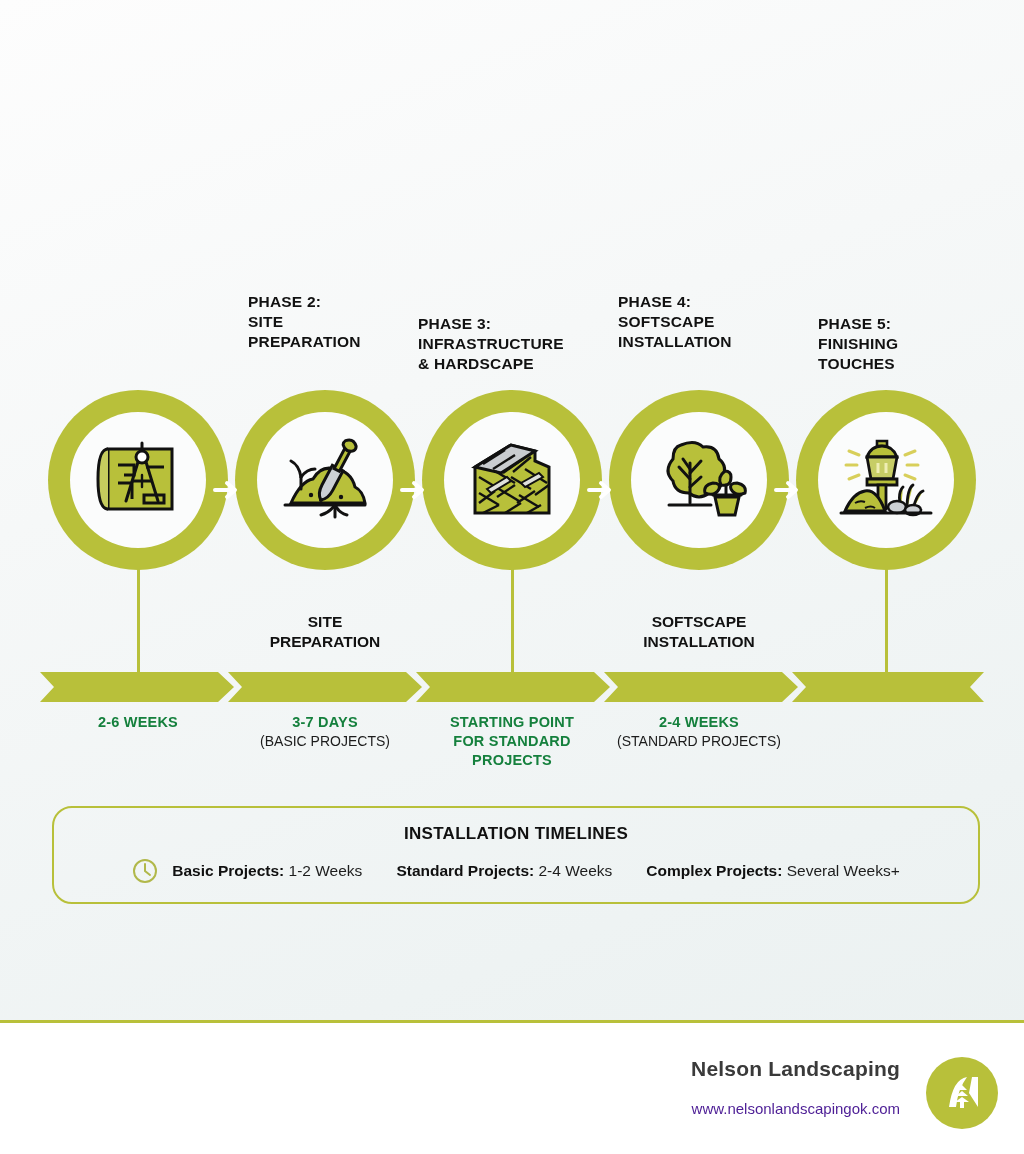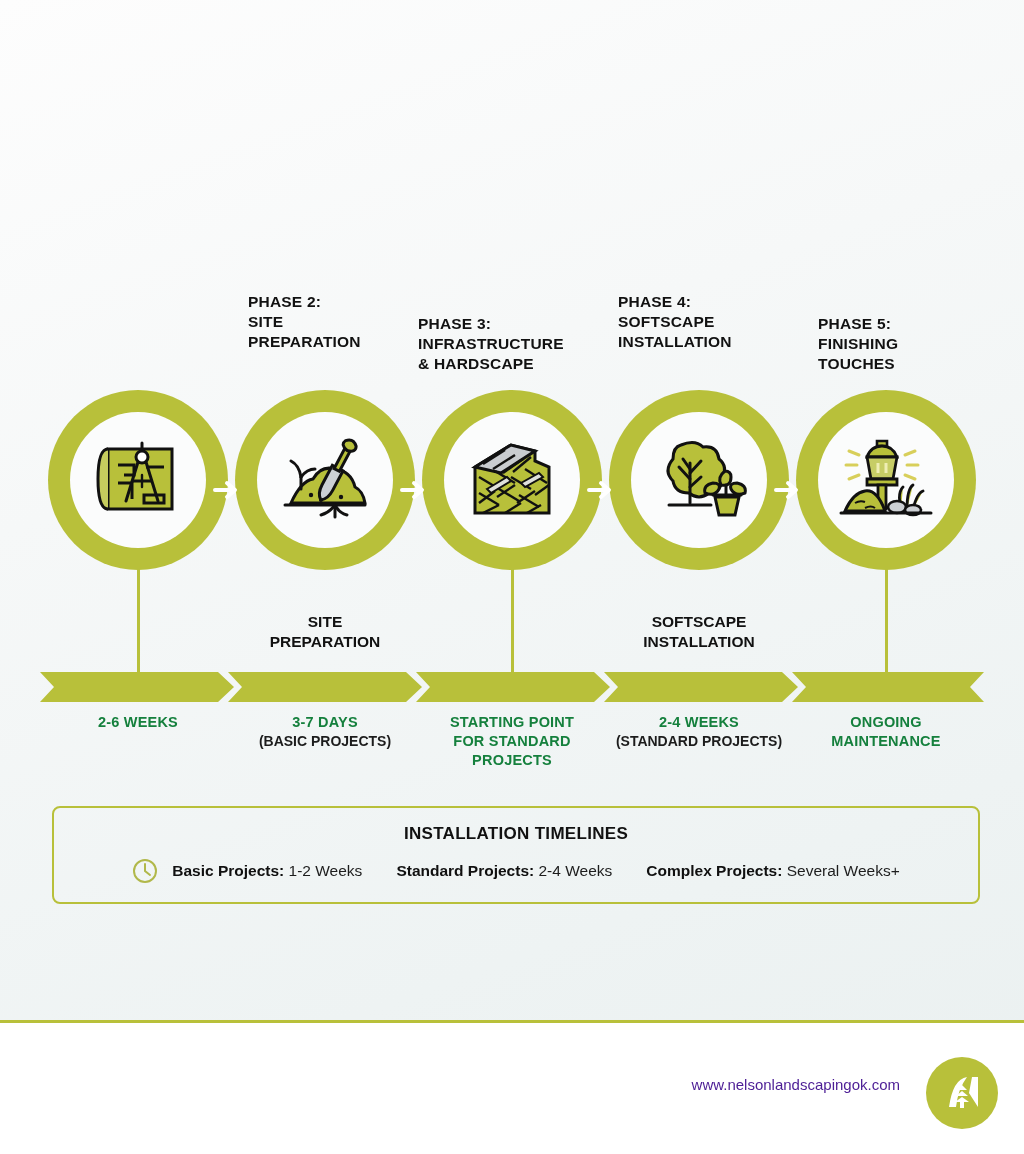--- a/index.html
+++ b/index.html
@@ -37,25 +37,25 @@
   
   .midlabel{ position:absolute; text-align:center; font-weight:bold; font-size:15.5px;
              line-height:1.3; color:#111; }
 
   
   .chev-bar{ position:absolute; top:672px; left:40px; width:944px; height:30px; z-index:2; }
 
   
   .dur{ position:absolute; text-align:center; line-height:1.3; }
   .dur .d-main{ font-weight:bold; font-size:14.5px; color:#15803d; letter-spacing:0.2px; }
-  .dur .d-sub{ font-weight:700; font-size:14px; color:#1c1c1c; }
+  .dur .d-sub{ font-weight:400; font-size:14px; color:#1c1c1c; }
 
   
   .tl-box{ position:absolute; left:52px; top:806px; width:928px; height:98px;
-           border:2px solid #b8c03a; border-radius:8px; background:transparent; }
+           border:2px solid #b8c03a; border-radius:20px; background:transparent; }
   .tl-title{ position:absolute; top:16px; left:0; width:100%; text-align:center;
              font-weight:bold; font-size:17px; letter-spacing:0.3px; color:#111; }
   .tl-row{ position:absolute; top:50px; left:0; width:100%;
            display:flex; align-items:center; justify-content:center; gap:0; }
   .tl-clock{ margin-right:14px; display:flex; align-items:center; }
   .tl-item{ font-size:15.5px; color:#1d1d1d; white-space:nowrap; }
   .tl-item b{ font-weight:bold; color:#101010; }
   .tl-gap1{ width:34px; } .tl-gap2{ width:34px; }
 
   
@@ -263,24 +263,20 @@
     <div class="d-sub">(BASIC PROJECTS)</div>
   </div>
   <div class="dur" style="left:421px; top:713px; width:182px;">
     <div class="d-main">STARTING POINT<br>FOR STANDARD<br>PROJECTS</div>
     <div class="d-sub"></div>
   </div>
   <div class="dur" style="left:608px; top:713px; width:182px;">
     <div class="d-main">2-4 WEEKS</div>
     <div class="d-sub">(STANDARD PROJECTS)</div>
   </div>
-  <div class="dur" style="left:795px; top:713px; width:182px;">
-    <div class="d-main">ONGOING<br>MAINTENANCE</div>
-    <div class="d-sub"></div>
-  </div>
 
   <div class="tl-box">
     <div class="tl-title">INSTALLATION TIMELINES</div>
     <div class="tl-row">
       <span class="tl-clock">
         <svg width="26" height="26" viewBox="0 0 26 26">
           <circle cx="13" cy="13" r="11" fill="none" stroke="#b1b84a" stroke-width="2"></circle>
           <path d="M13 6 V13 L18 17" fill="none" stroke="#b1b84a" stroke-width="2" stroke-linecap="round"></path>
         </svg>
       </span>
@@ -288,20 +284,21 @@
       <span class="tl-gap1"></span>
       <span class="tl-item"><b>Standard Projects:</b> <span>2-4 Weeks</span></span>
       <span class="tl-gap2"></span>
       <span class="tl-item"><b>Complex Projects:</b> <span>Several Weeks+</span></span>
     </div>
   </div>
 
   <div class="foot-rule"></div>
   <div class="foot"></div>
   <div class="foot-text">
+    <div class="foot-name">Nelson Landscaping</div>
     <div class="foot-url">www.nelsonlandscapingok.com</div>
   </div>
   <div class="foot-logo">
     <svg width="52" height="52" viewBox="0 0 52 52">
       <path d="M13 40 Q17 12 31 10 Q22 22 20 40 Z" fill="#fff"></path>
       <path d="M36 10 h6 v30 l-9 -14 z" fill="#fff"></path>
       <g fill="#fff">
         <path d="M26 18 l5 5 h-10 z"></path>
         <path d="M26 24 l6 5 h-12 z"></path>
         <path d="M26 30 l7 5 h-14 z"></path>

